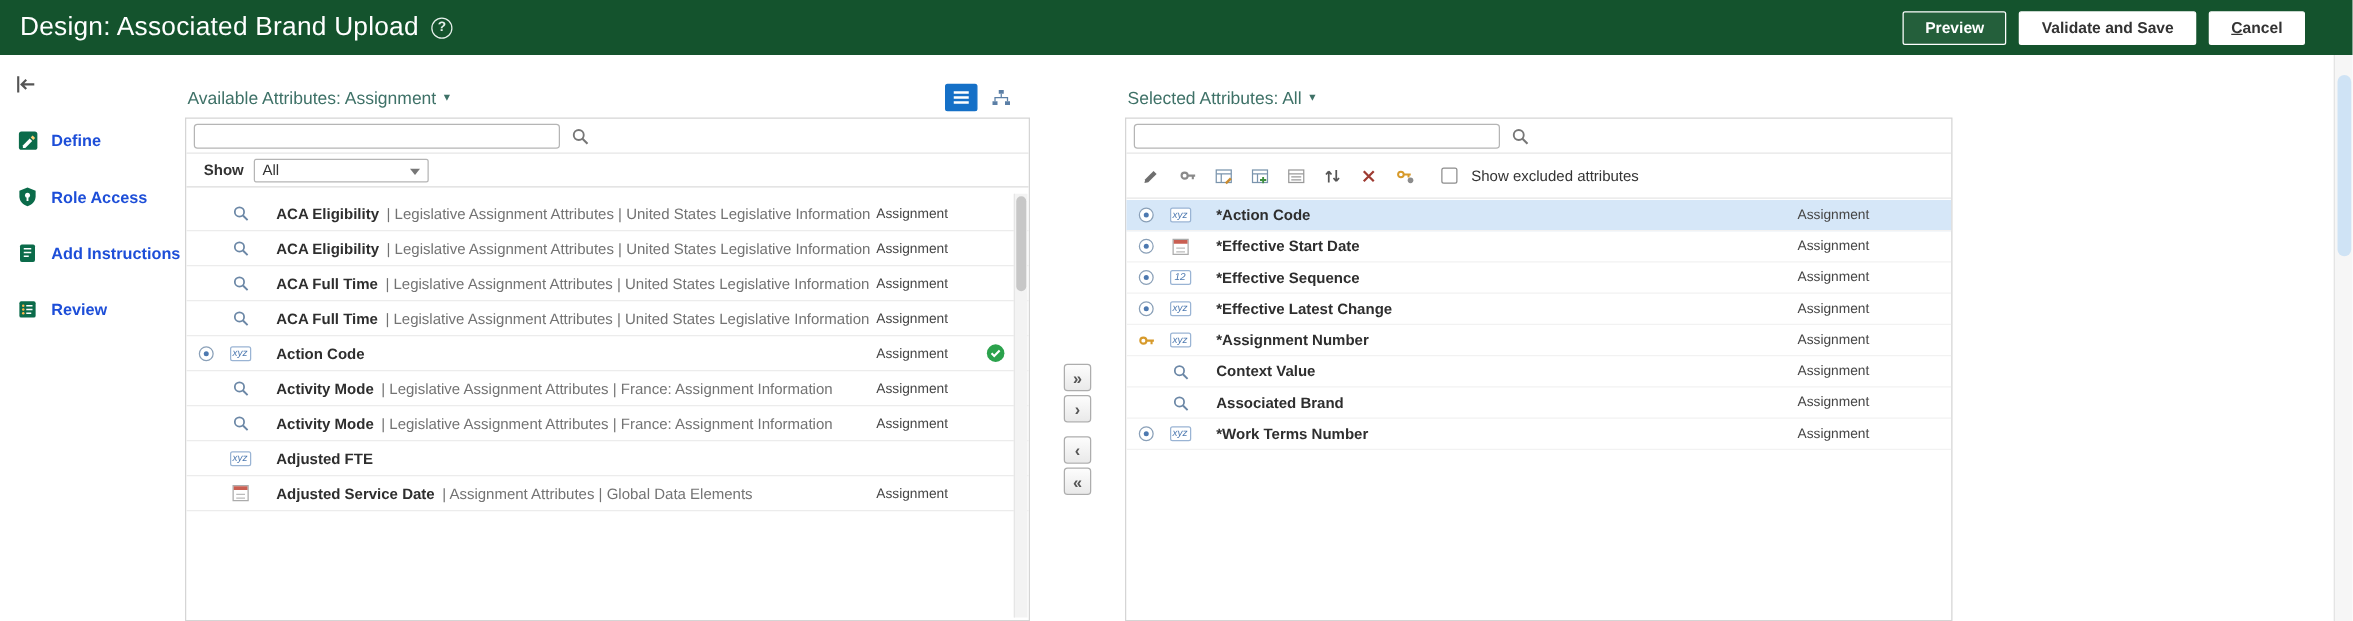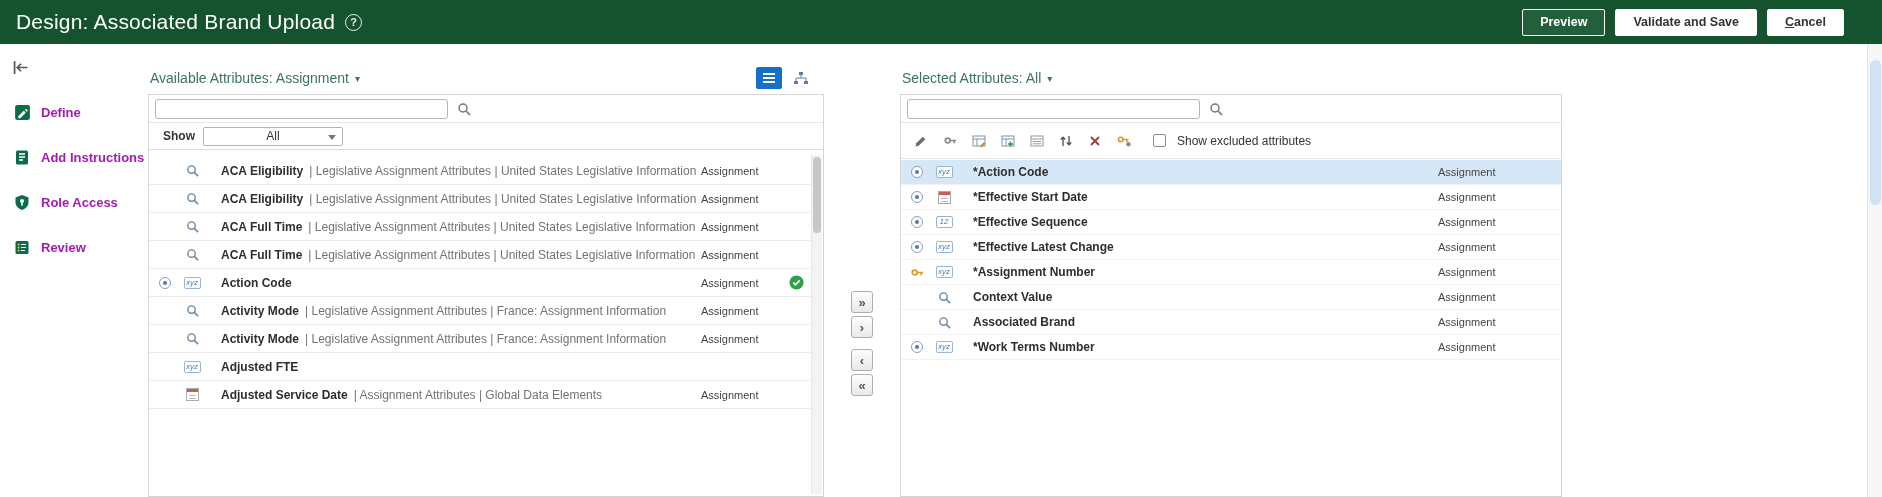--- a/index.html
+++ b/index.html
@@ -21,21 +21,21 @@
     border-radius:2px; cursor:pointer; line-height:1.2; }
   .hbtn.primary { background:rgba(255,255,255,0.07); border:1px solid #fff; color:#fff; }
   .hbtn.light { background:#fff; border:1px solid #fff; color:#333; }
   .cap { display:block; }
   .cancel .cap::first-letter { text-decoration:underline; }
 
   
   #sidebar { position:absolute; top:44px; left:0; width:148px; bottom:0; background:#fff; }
   .collapse { margin:16px 0 14px 12px; width:20px; height:16px; cursor:pointer; }
   .nav-item { display:flex; align-items:center; gap:9px; padding:13px 0 13px 12px; cursor:pointer; }
-  .nlabel { font-size:13px; font-weight:bold; color:#a21caf; }
+  .nlabel { font-size:13px; font-weight:bold; color:#1d4ed8; }
   .nicon { width:20px; display:flex; justify-content:center; }
   .nicon svg { display:block; }
 
   
   .panel { position:absolute; top:62px; bottom:0; }
   #avail { left:148px; width:676px; }
   #sel   { left:900px; width:662px; }
   .panel-head { height:32px; display:flex; align-items:center; padding:0 2px; }
   .ptitle { font-size:14px; color:#3E7167; cursor:pointer; display:flex; align-items:center; }
   .caret { font-size:10px; margin-left:6px; color:#3E7167; }
@@ -50,21 +50,21 @@
     border-bottom:1px solid #E6E6E6; gap:9px; }
   .sinput { width:293px; height:20px; border:1px solid #B5B5B5; border-radius:3px;
     padding:0 6px; font:12px "Liberation Sans", sans-serif; outline:none; }
   .sbtn { display:flex; cursor:pointer; }
 
   .show-row { height:27px; display:flex; align-items:center; gap:8px; padding-left:14px;
     border-bottom:1px solid #DCDCDC; }
   .show-label { font-size:12px; font-weight:bold; color:#333; }
   .select { width:140px; height:19px; border:1px solid #B5B5B5; border-radius:2px;
     background:#fff; display:flex; align-items:center; padding:0 6px; font-size:12px;
-    color:#333; position:relative; cursor:pointer;justify-content:center; }
+    color:#333; position:relative; cursor:pointer; }
   .sel-caret { position:absolute; right:6px; top:7px; width:0; height:0;
     border-left:4px solid transparent; border-right:4px solid transparent;
     border-top:5px solid #777; }
 
   .list { position:absolute; top:56px; left:0; right:0; bottom:0; padding-top:6px;text-align:right; }
   .arow { height:28px; display:flex; align-items:center; border-bottom:1px solid #ECECEC;
     position:relative; padding-left:8px; cursor:pointer; }
   .slot { display:flex; align-items:center; justify-content:center; }
   .s1 { width:16px; margin-right:10px; }
   .s2 { width:18px; margin-right:20px; }
@@ -152,36 +152,36 @@
           <path d="M11 6.6l1.4-1.4 1.9 1.9-1.4 1.4z" fill="#FFD27A"></path>
         </svg>
     </span>
     <span class="nlabel">Define</span>
   </div>
 
 
   <div class="nav-item">
     <span class="nicon">
       <svg width="18" height="19" viewBox="0 0 18 18">
-          <rect x="3" y="2" width="12" height="14" rx="1.5" fill="#0B6B4A"></rect>
-          <path d="M6 5.5h6M6 8.5h6M6 11.5h4" stroke="#fff" stroke-width="1.3"></path>
-        </svg>
-    </span>
-    <span class="nlabel">Add Instructions</span>
-  </div>
-
-  <div class="nav-item">
-    <span class="nicon">
-      <svg width="18" height="19" viewBox="0 0 18 18">
           <path d="M9 1.5l6.5 2.5v4.5c0 4-2.8 6.8-6.5 8-3.7-1.2-6.5-4-6.5-8V4z" fill="#0B6B4A"></path>
           <circle cx="9" cy="7.6" r="2" fill="#fff"></circle>
           <path d="M9 8.8v3.4" stroke="#fff" stroke-width="1.5"></path>
         </svg>
     </span>
     <span class="nlabel">Role Access</span>
+  </div>
+
+  <div class="nav-item">
+    <span class="nicon">
+      <svg width="18" height="19" viewBox="0 0 18 18">
+          <rect x="3" y="2" width="12" height="14" rx="1.5" fill="#0B6B4A"></rect>
+          <path d="M6 5.5h6M6 8.5h6M6 11.5h4" stroke="#fff" stroke-width="1.3"></path>
+        </svg>
+    </span>
+    <span class="nlabel">Add Instructions</span>
   </div>
 
   <div class="nav-item">
     <span class="nicon">
       <svg width="18" height="19" viewBox="0 0 18 18">
           <rect x="2.5" y="2.5" width="13" height="13" rx="1.5" fill="#0B6B4A"></rect>
           <circle cx="5.6" cy="6" r="1" fill="#FFB84D"></circle>
           <circle cx="5.6" cy="9" r="1" fill="#FFB84D"></circle>
           <circle cx="5.6" cy="12" r="1" fill="#FFB84D"></circle>
           <path d="M8 6h5M8 9h5M8 12h4" stroke="#fff" stroke-width="1.2"></path>

